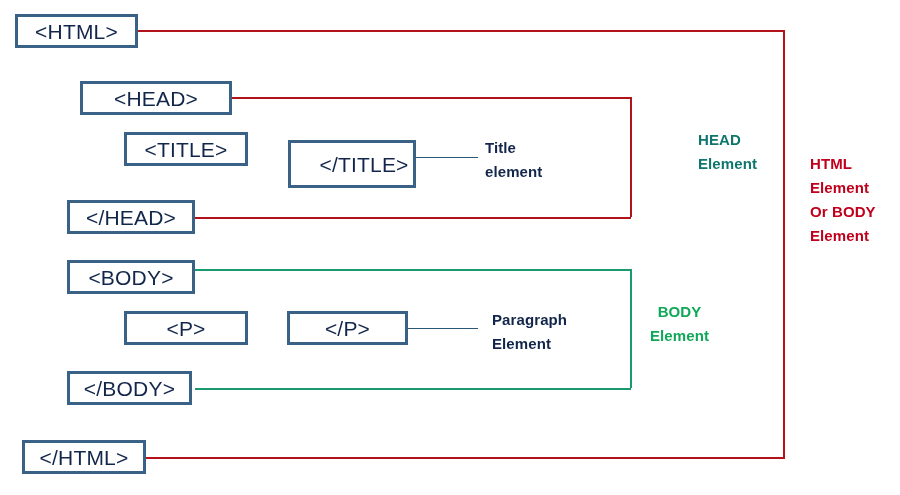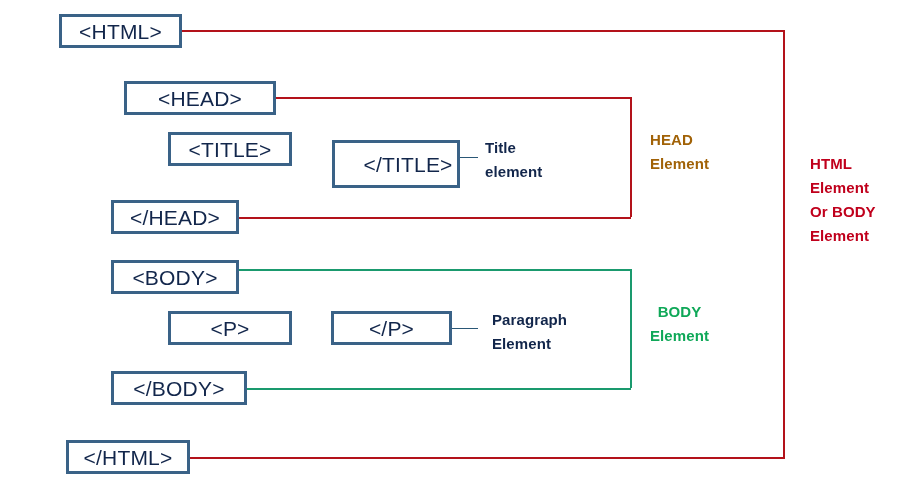--- a/index.html
+++ b/index.html
@@ -24,21 +24,20 @@
     color: #12264b;
     font-family: "Liberation Sans", sans-serif;
     font-size: 21px;
     font-weight: 400;
     letter-spacing: 0.2px;
     display: flex;
     align-items: center;
     justify-content: center;
     line-height: 1;
     white-space: nowrap;
-    margin-left: 44px;
   }
   
   .line {
     position: absolute;
   }
   .line.h {
     height: 0;
     border-top-width: 2px;
     border-top-style: solid;
   }
@@ -56,21 +55,21 @@
   .label {
     position: absolute;
     font-family: "Liberation Sans", sans-serif;
     font-weight: bold;
     font-size: 15px;
     line-height: 24px;
     white-space: pre-line;
     letter-spacing: 0.1px;
   }
   .label.navy   { color: #12264b; }
-  .label.redbr  { color: #a16207; }
+  .label.redbr  { color: #0f766e; margin-left: 48px; }
   .label.redcr  { color: #c0001c; }
   .label.greenb { color: #0fa858; }
 </style>
 </head>
 <body>
 
 <div id="diagram">
 
   <div class="line h red" style="left:137px; top:30px;  width:648px;"></div>
   <div class="line v red" style="left:783px; top:30px;  height:428px;"></div>
@@ -96,21 +95,21 @@
   <div class="tag-box" style="left:288px; top:140px; width:128px; height:48px;padding-left:24px;">&lt;/TITLE&gt;</div>
 
   <div class="tag-box" style="left:67px;  top:260px; width:128px; height:34px;">&lt;BODY&gt;</div>
 
   <div class="tag-box" style="left:67px;  top:200px; width:128px; height:34px;">&lt;/HEAD&gt;</div>
 
   <div class="tag-box" style="left:124px; top:311px; width:124px; height:34px;">&lt;P&gt;</div>
 
   <div class="tag-box" style="left:287px; top:311px; width:121px; height:34px;">&lt;/P&gt;</div>
 
-  <div class="tag-box" style="left:67px;  top:371px; width:136px; height:34px;">&lt;/BODY&gt;</div>
+  <div class="tag-box" style="left:67px;  top:371px; width:125px; height:34px;">&lt;/BODY&gt;</div>
 
   <div class="tag-box" style="left:22px;  top:440px; width:124px; height:34px;">&lt;/HTML&gt;</div>
 
   <div class="label navy" style="left:485px; top:136px;">Title
 element</div>
 
   <div class="label navy" style="left:492px; top:308px;">Paragraph
 Element</div>
 
   <div class="label redbr" style="left:650px; top:128px;">HEAD

